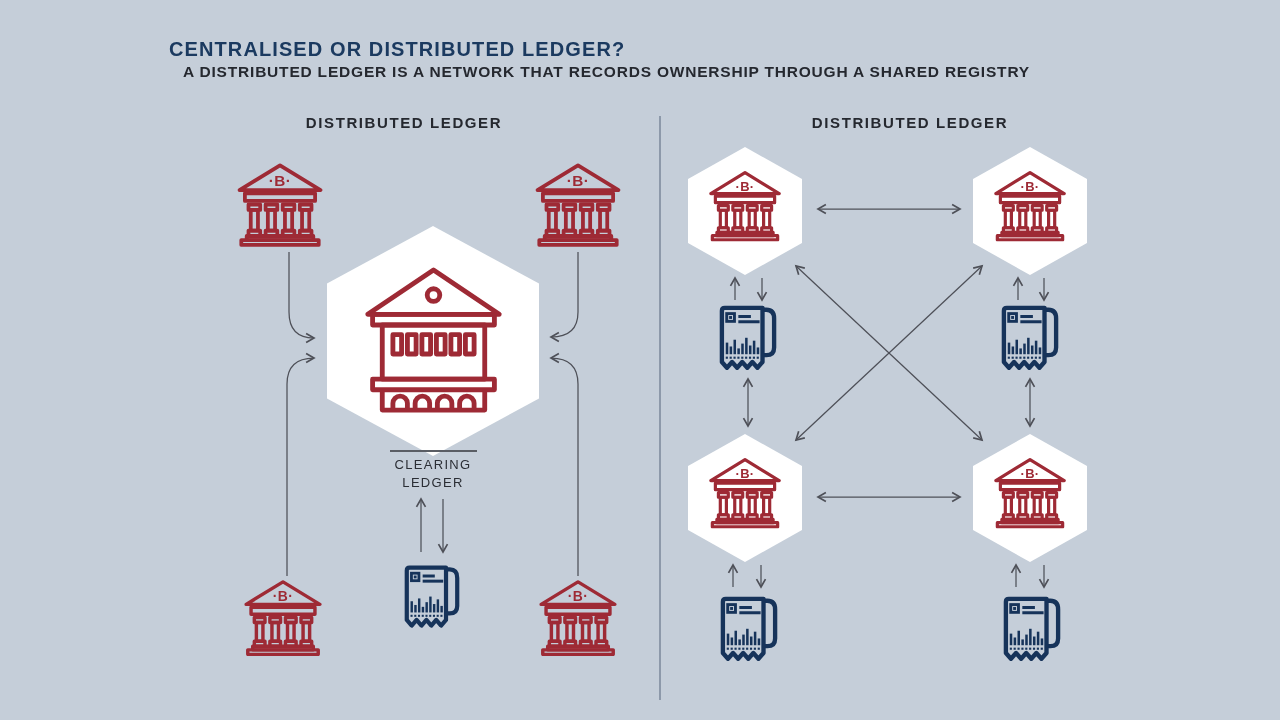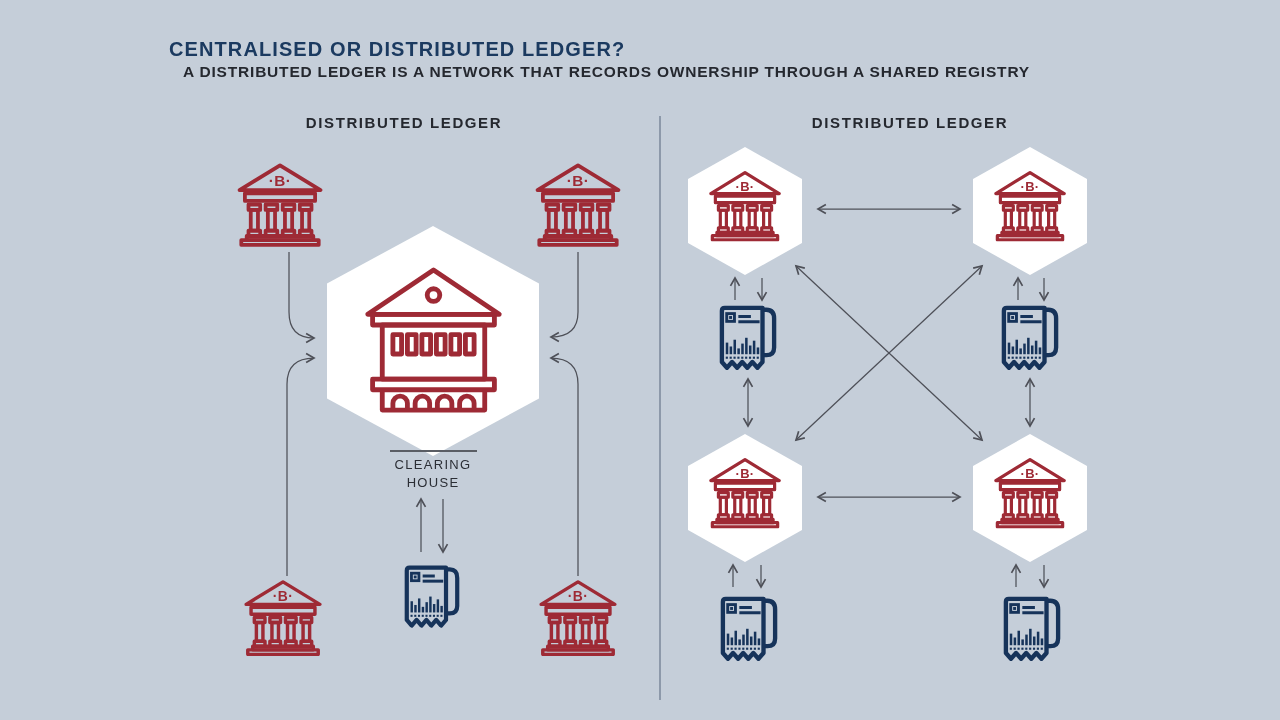--- a/index.html
+++ b/index.html
@@ -184,21 +184,21 @@
   <svg class="abs" style="left:327px;top:226px" width="212" height="230" viewBox="0 0 212 230">
     <polygon class="hex" points="106,0 212,57.5 212,172.5 106,230 0,172.5 0,57.5"></polygon>
   </svg>
   <svg class="abs" style="left:361px;top:266px" width="145" height="147" viewBox="0 0 150 152">
       <use href="#sym-clearinghouse"></use>
     </svg>
 
   <div class="abs rule"></div>
   <div class="abs clearing">
     <div>CLEARING</div>
-    <div>HOUSE</div>
+    <div>LEDGER</div>
   </div>
 
   <svg class="abs" style="left:403px;top:562px" width="58" height="71" viewBox="0 0 62 76">
       <use href="#sym-receipt"></use>
     </svg>
 
   <svg class="abs" style="left:688px;top:147px" width="114" height="128" viewBox="0 0 114 128">
     <polygon class="hex" points="57,0 114,32 114,96 57,128 0,96 0,32"></polygon>
     <use href="#sym-bank" x="19" y="23" width="76" height="71.4"></use>
   </svg>

